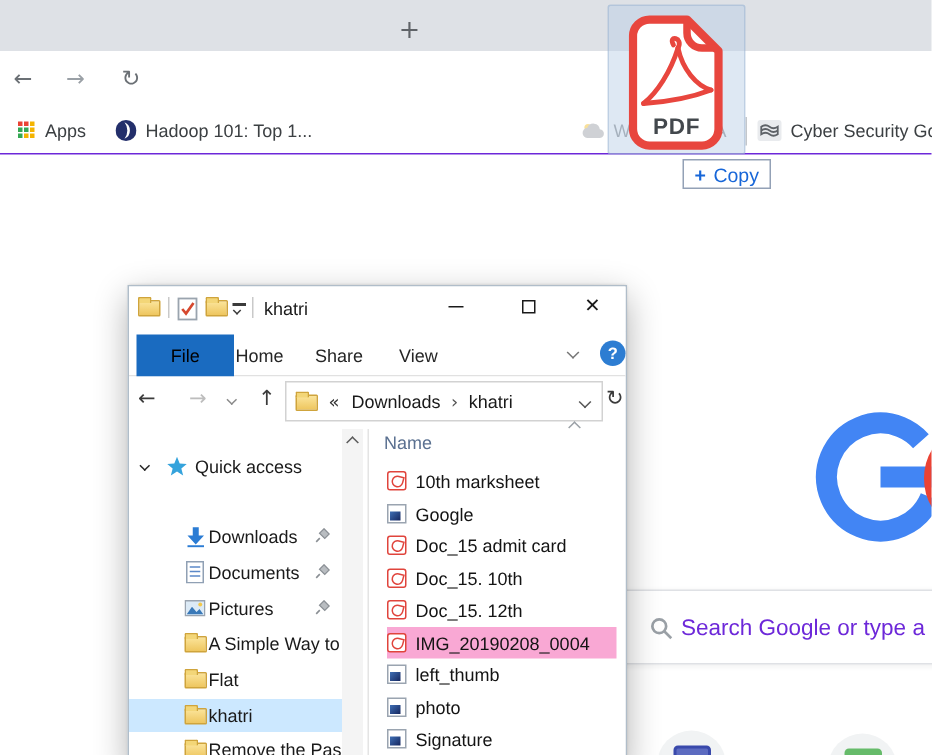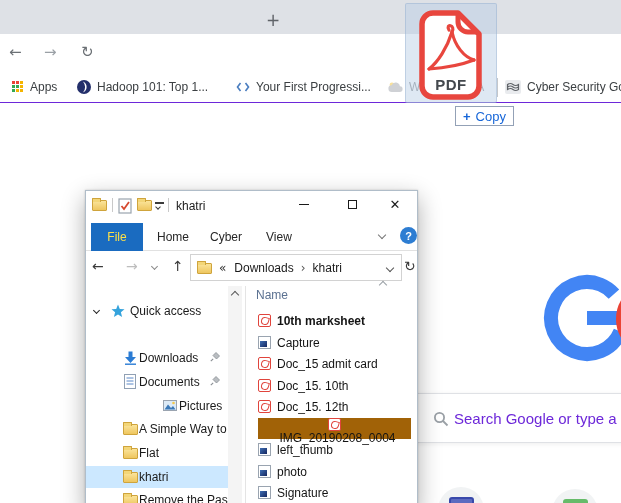--- a/index.html
+++ b/index.html
@@ -55,21 +55,21 @@
   
   #win { left:85px; top:190px; width:333px; height:320px; background:#fff; border:1px solid #b0bdc9;
          box-shadow:0 8px 22px rgba(0,0,0,.32), 0 0 2px rgba(0,0,0,.18); }
   #titlebar { left:0; top:0; width:100%; height:30px; background:#fff; }
   #titlebar .sep { position:absolute; top:7px; width:1px; height:14px; background:#c9c9c9; }
   #wtitle { position:absolute; left:90px; top:8px; font-size:12px; color:#1a1a1a; }
   .capbtn { position:absolute; top:0; width:30px; height:26px; display:flex; align-items:center; justify-content:center; color:#1a1a1a; }
   .minline { width:10px; height:1px; background:#1a1a1a; }
   .maxbox { width:9px; height:9px; border:1px solid #1a1a1a; }
   #ribbonrow { left:0; top:30px; width:100%; height:30px; background:#fff; border-bottom:1px solid #e1e1e1; }
-  #filetab { position:absolute; left:5px; top:2px; width:52px; height:28px; background:#1a6bc0; color:#fde047;
+  #filetab { position:absolute; left:5px; top:2px; width:65px; height:28px; background:#1a6bc0; color:#000000;
              font-size:12px; display:flex; align-items:center; justify-content:center; }
   .rtab { position:absolute; top:2px; height:28px; display:flex; align-items:center; font-size:12px; color:#262626; }
   #helpbtn { position:absolute; left:314px; top:6px; width:17px; height:17px; border-radius:50%; background:#2d7dd2;
              color:#fff; font-size:11px; font-weight:bold; display:flex; align-items:center; justify-content:center; }
   #navbar { left:0; top:60px; width:100%; height:35px; background:#fff; }
   .nvg { position:absolute; top:7px; font-size:14px; }
   #addrbox { position:absolute; left:104px; top:3px; width:212px; height:27px; border:1px solid #d2d2d2; background:#fff;
              display:flex; align-items:center; font-size:12px; color:#1a1a1a; }
   #content { left:0; top:95px; width:331px; height:225px; background:#fff; }
 
@@ -82,21 +82,21 @@
   #treesb { position:absolute; left:142px; top:0; width:14px; height:225px; background:#f4f4f4; }
   #treesb .chv { position:absolute; left:4px; top:6px; color:#5a5a5a; }
   #vsep { position:absolute; left:159px; top:0; width:1px; height:225px; background:#e4e4e4; }
 
   
   #list { position:absolute; left:160px; top:0; width:171px; height:225px; }
   #colhdr { position:absolute; left:10px; top:2px; font-size:12px; color:#5b7191; }
   #sortchv { position:absolute; left:134px; top:-6px; color:#9aa0a6; }
   .frow { position:absolute; left:12px; width:153px; height:21px; display:flex; align-items:center; }
   .frow .nm { margin-left:6px; font-size:12px; color:#141414; white-space:nowrap; }
-  .frow.sel { background:#a16207;flex-direction:column; }
+  .frow.sel { background:#f9a8d4; }
 
   
   .ic-pdf-s, .ic-img-s { width:13px; height:13px; flex:0 0 13px; position:relative; background:#fff; }
   .ic-pdf-s { border:1.4px solid #e0443c; border-radius:2px; }
   .ic-pdf-s::after { content:""; position:absolute; left:2px; top:2px; width:6px; height:6px;
                      border:1.4px solid #e0443c; border-radius:50% 0 50% 50%; transform:rotate(15deg); }
   .ic-img-s { border:1px solid #9aa4b0; }
   .ic-img-s::after { content:""; position:absolute; left:1px; bottom:1px; width:7px; height:6px;
                      background:linear-gradient(135deg,#3f6fb5,#15265e); }
 
@@ -172,27 +172,20 @@
     </span>
     <span class="lbl">Apps</span>
   </div>
   <div class="bm" style="left:77px;">
     <svg width="14" height="14" viewBox="0 0 14 14">
       <circle cx="7" cy="7" r="7" fill="#232f6b"></circle>
       <path d="M6 1.5 a6 6 0 0 1 0 11 a9 9 0 0 0 0 -11 z" fill="#fff"></path>
     </svg>
     <span class="lbl">Hadoop 101: Top 1...</span>
   </div>
-  <div class="bm" style="left:236px;">
-    <svg width="14" height="12" viewBox="0 0 14 12">
-      <path d="M4.5 2 L1.5 6 L4.5 10" fill="none" stroke="#4a7dbf" stroke-width="1.6"></path>
-      <path d="M9.5 2 L12.5 6 L9.5 10" fill="none" stroke="#4a7dbf" stroke-width="1.6"></path>
-    </svg>
-    <span class="lbl">Your First Progressi...</span>
-  </div>
   <div class="bm" style="left:388px; opacity:.55;">
     <svg width="15" height="12" viewBox="0 0 15 12">
       <circle cx="4" cy="4" r="2.4" fill="#f4c84a"></circle>
       <path d="M4 11 a3.4 3.4 0 0 1 -.4 -6.8 a4.3 4.3 0 0 1 8.3 1 a2.9 2.9 0 0 1 -.4 5.8 z" fill="#a8adb3"></path>
     </svg>
     <span class="lbl">Weather PWA</span>
   </div>
   <span class="bmsep"></span>
   <div class="bm" style="left:505px;">
     <svg width="16" height="14" viewBox="0 0 16 14" style="background:#e9ebee; border-radius:2px;">
@@ -222,21 +215,21 @@
       </span>
     <span class="capbtn" style="left:251px;">
         <span class="maxbox"></span>
       </span>
     <span class="capbtn glyph" style="left:294px; font-size:13px;">✕</span>
   </div>
 
   <div class="abs" id="ribbonrow">
     <div id="filetab">File</div>
     <span class="rtab" style="left:71px;">Home</span>
-    <span class="rtab" style="left:124px;">Cyber</span>
+    <span class="rtab" style="left:124px;">Share</span>
     <span class="rtab" style="left:180px;">View</span>
     <span class="abs chv down" style="left:293px; top:11px; color:#767676;"></span>
     <span id="helpbtn">?</span>
   </div>
 
   <div class="abs" id="navbar">
     <span class="abs nvg glyph" style="left:6px;  color:#3b3b3b;">←</span>
     <span class="abs nvg glyph" style="left:40px; color:#bdbdbd;">→</span>
     <span class="abs chv down" style="left:66px; top:13px; width:5px; height:5px; color:#8a8a8a;"></span>
     <span class="abs nvg glyph" style="left:86px; color:#3b3b3b;">↑</span>
@@ -282,21 +275,21 @@
             <line x1="2.5" y1="7" x2="9.5" y2="7" stroke="#5b88c8"></line>
           <line x1="2.5" y1="10" x2="9.5" y2="10" stroke="#5b88c8"></line>
         </svg>
         <span class="lbl">Documents</span>
         <svg class="pin" width="10" height="10" viewBox="0 0 10 10">
           <path d="M6 0.5 L9.5 4 L6.5 7 L3 3.5 Z" fill="#b9bdc1" stroke="#8a8f94" stroke-width=".8"></path>
           <line x1="3.2" y1="6.8" x2="0.8" y2="9.2" stroke="#8a8f94" stroke-width="1.1"></line>
         </svg>
       </div>
 
-      <div class="trow" style="top:109px;margin-left:40px;">
+      <div class="trow" style="top:109px;">
         <svg class="abs" style="left:37px; top:5px;" width="14" height="11" viewBox="0 0 14 11">
           <rect x="0.5" y="0.5" width="13" height="10" fill="#dceaf6" stroke="#9aa4b0"></rect>
           <path d="M1.5 9.5 L5 4.5 L8 8 L10 6 L12.5 9.5 Z" fill="#3a79b8"></path>
           <circle cx="10.5" cy="3" r="1.3" fill="#f4c84a"></circle>
         </svg>
         <span class="lbl">Pictures</span>
         <svg class="pin" width="10" height="10" viewBox="0 0 10 10">
           <path d="M6 0.5 L9.5 4 L6.5 7 L3 3.5 Z" fill="#b9bdc1" stroke="#8a8f94" stroke-width=".8"></path>
           <line x1="3.2" y1="6.8" x2="0.8" y2="9.2" stroke="#8a8f94" stroke-width="1.1"></line>
         </svg>
@@ -322,27 +315,27 @@
 
     <div id="treesb">
       <span class="chv up"></span>
     </div>
     <span id="vsep"></span>
 
     <div id="list">
       <span class="abs chv up" id="sortchv" style="top:-4px;"></span>
       <span id="colhdr">Name</span>
 
-      <div class="frow" style="top:24px;font-weight:bold;">
+      <div class="frow" style="top:24px;">
         <span class="ic-pdf-s"></span>
         <span class="nm">10th marksheet</span>
       </div>
       <div class="frow" style="top:46px;">
         <span class="ic-img-s"></span>
-        <span class="nm">Capture</span>
+        <span class="nm">Google</span>
       </div>
       <div class="frow" style="top:67px;">
         <span class="ic-pdf-s"></span>
         <span class="nm">Doc_15 admit card</span>
       </div>
       <div class="frow" style="top:89px;">
         <span class="ic-pdf-s"></span>
         <span class="nm">Doc_15. 10th</span>
       </div>
       <div class="frow" style="top:110px;">

